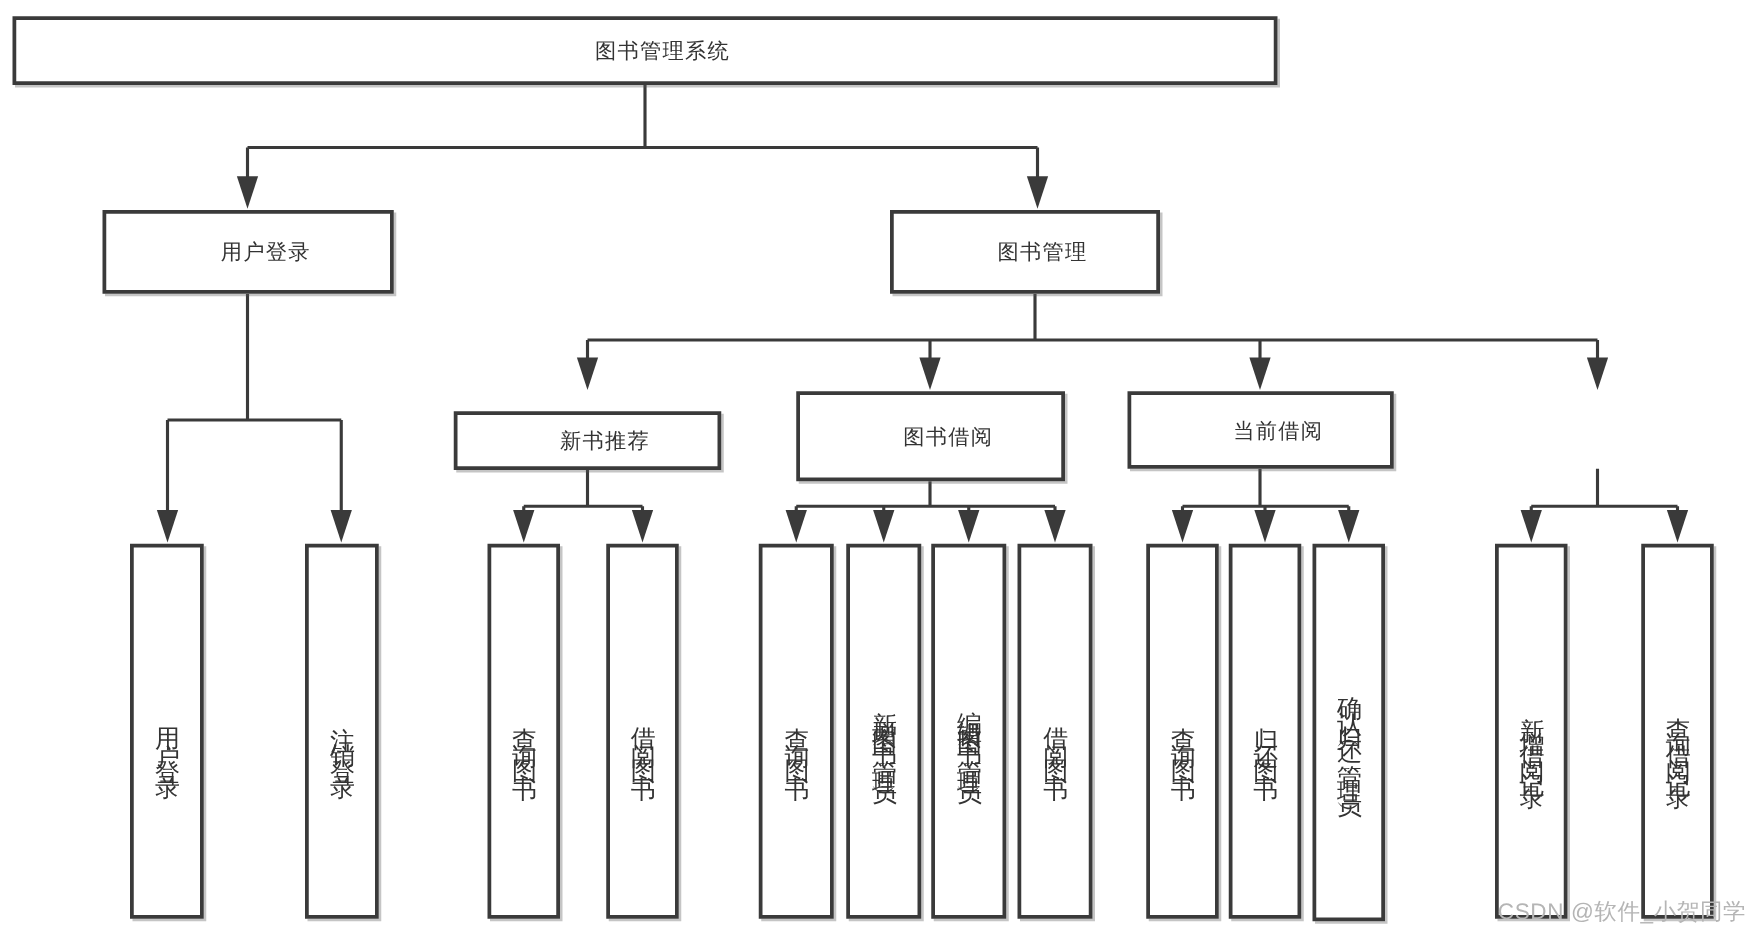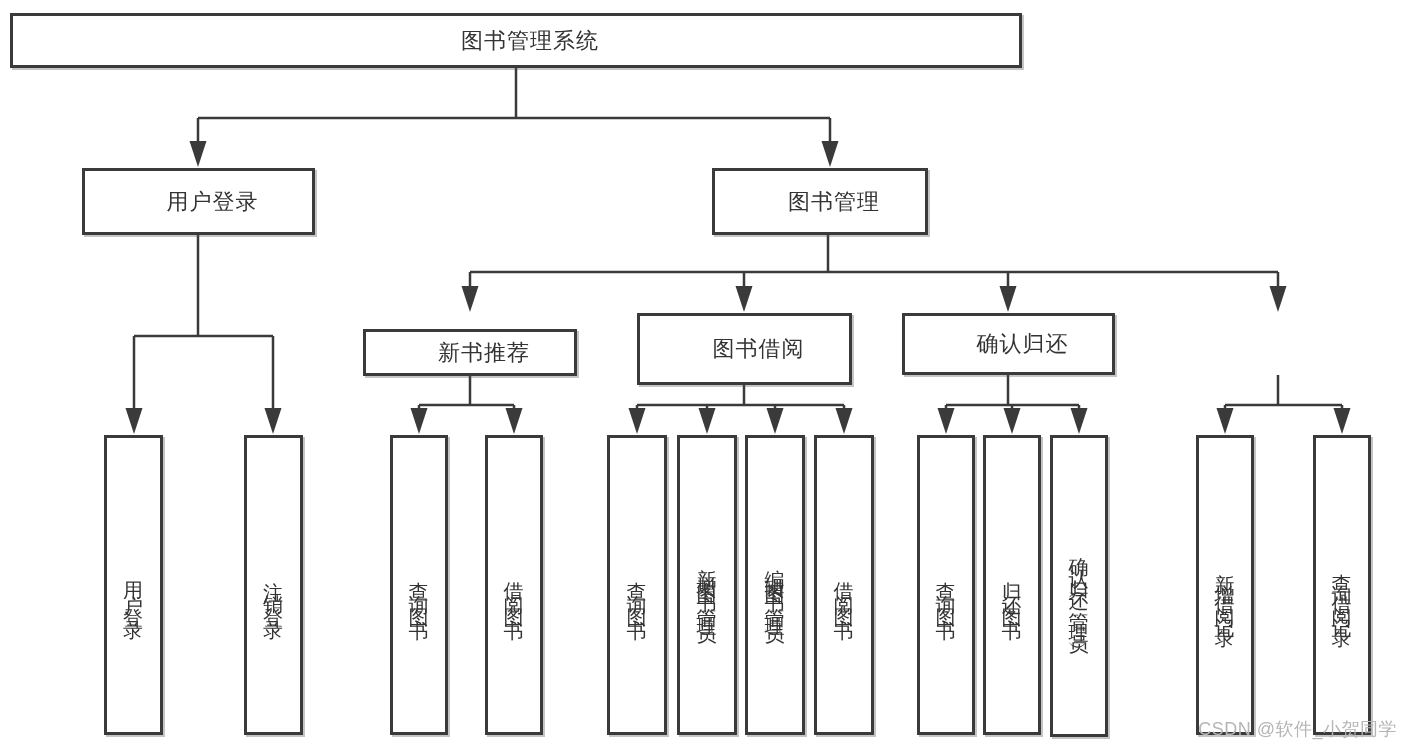--- a/index.html
+++ b/index.html
@@ -21,21 +21,21 @@
   .connectors path{stroke:var(--line);stroke-width:2.5;fill:none;}
   .connectors polygon{fill:var(--line);stroke:none;}
   .node{
     position:absolute;z-index:1;box-sizing:border-box;
     border:3px solid var(--line);
     background:var(--node-fill);
     color:var(--text);
     display:flex;align-items:center;justify-content:center;
     box-shadow:2px 2px 0 rgba(90,90,90,.35);
   }
-  .h-node{font-size:22px;letter-spacing:1px;white-space:nowrap;padding-left:28px;}
+  .h-node{font-size:17px;letter-spacing:1px;white-space:nowrap;padding-left:28px;}
   .v-node{
     writing-mode:vertical-rl;
     text-orientation:mixed;
     font-size:20px;
     line-height:1;
   }
   .ls-4{letter-spacing:13px;padding-top:13px;}
   .ls-6{letter-spacing:11px;padding-top:11px;}
   .ls-8{letter-spacing:11px;padding-top:11px;}
   .ls-9{letter-spacing:8px;padding-top:8px;}
@@ -89,21 +89,21 @@
       </g>
   </svg>
 
   <div class="node h-node" style="left:10px;top:13px;width:1012px;height:55px">图书管理系统</div>
 
   <div class="node h-node" style="left:82px;top:168px;width:233px;height:67px">用户登录</div>
   <div class="node h-node" style="left:712px;top:168px;width:216px;height:67px">图书管理</div>
 
   <div class="node h-node" style="left:363px;top:329px;width:214px;height:47px">新书推荐</div>
   <div class="node h-node" style="left:637px;top:313px;width:215px;height:72px">图书借阅</div>
-  <div class="node h-node" style="left:902px;top:313px;width:213px;height:62px">确认归还</div>
+  <div class="node h-node" style="left:902px;top:313px;width:213px;height:62px">当前借阅</div>
 
   <div class="node v-node ls-4" style="left:104px;top:435px;width:59px;height:300px">用户登录</div>
   <div class="node v-node ls-4" style="left:244px;top:435px;width:59px;height:300px">注销登录</div>
 
   <div class="node v-node ls-4" style="left:390px;top:435px;width:58px;height:300px">查询图书</div>
   <div class="node v-node ls-4" style="left:485px;top:435px;width:58px;height:300px">借阅图书</div>
 
   <div class="node v-node ls-4" style="left:607px;top:435px;width:60px;height:300px">查询图书</div>
   <div class="node v-node ls-9" style="left:677px;top:435px;width:60px;height:300px">新增图书（管理员）</div>
   <div class="node v-node ls-9" style="left:745px;top:435px;width:60px;height:300px">编辑图书（管理员）</div>

